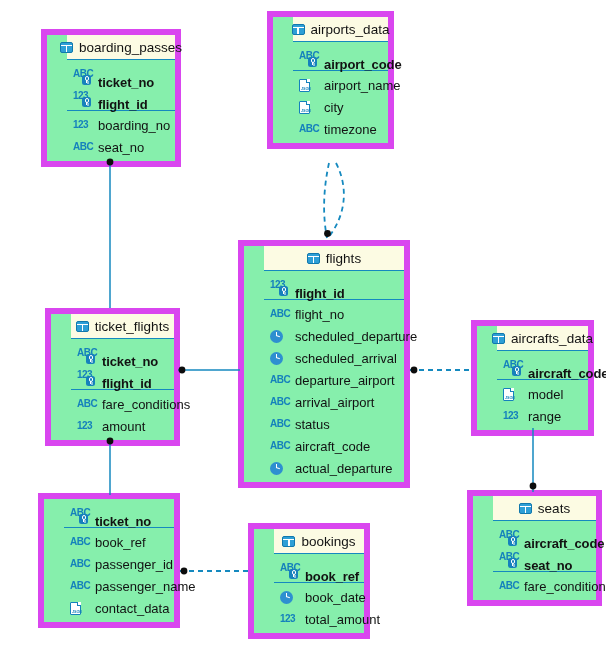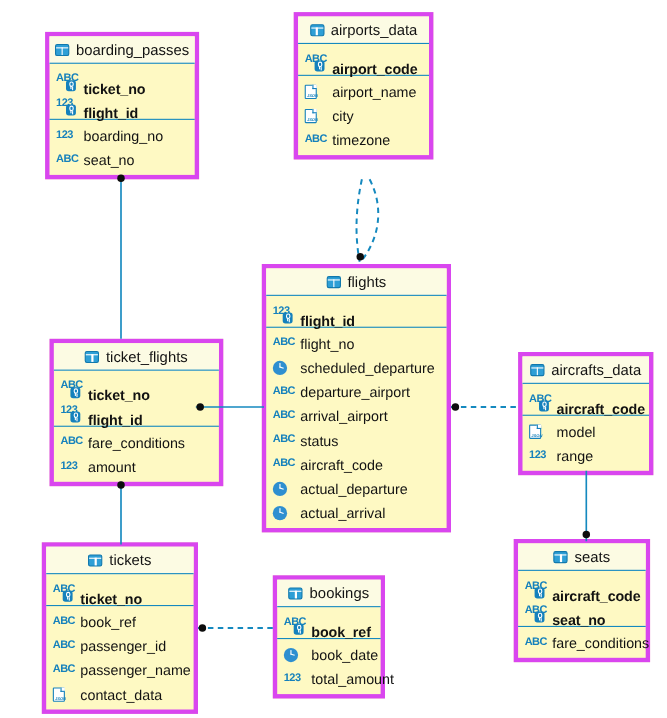--- a/index.html
+++ b/index.html
@@ -1,22 +1,22 @@
 <!DOCTYPE html>
 <html><head>
 <meta charset="utf-8">
 <style>
   html,body { margin:0; padding:0; background:#ffffff; }
   #canvas {
     position:relative; width:606px; height:653px; background:#ffffff;
     font-family:"Liberation Sans", sans-serif; overflow:hidden;
   }
   .tbl {
-    position:absolute; box-sizing:border-box; background:#fef9c3;
-    border:4px solid #d946ef; z-index:2;
+    position:absolute; box-sizing:border-box; background:#86efac;
+    border:6px solid #d946ef; z-index:2;padding-left:20px;
   }
   .hdr {
     height:24px; background:#fcfbe3; border-bottom:1px solid #1589bf;
     display:flex; align-items:center; justify-content:center; gap:6px;
     font-size:13.5px; color:#121212;
   }
   .sec { padding:3px 0; }
   .pksec { border-bottom:1px solid #1589bf; }
   .row {
     height:22px; display:flex; align-items:center; gap:6px; padding:0 6px;
@@ -56,25 +56,25 @@
   
   .tbl-icon { width:13px; height:11px; background:#2e9fd6; border:1px solid #1178ad; border-radius:2px;
         position:relative; display:inline-block; box-sizing:border-box; flex:none; }
   .tbl-icon::before { content:""; position:absolute; left:0; right:0; top:2.6px; height:1.4px; background:#fff; }
   .tbl-icon::after  { content:""; position:absolute; left:4.9px; width:1.4px; top:2.6px; bottom:0; background:#fff; }
 
   
   #t-boarding_passes { left:41px;  top:29px;  width:140px; }
   #t-airports_data   { left:267px; top:11px;  width:127px; }
   #t-flights         { left:238px; top:240px; width:172px; }
-  #t-ticket_flights  { left:45px;  top:308px; width:158px; }
+  #t-ticket_flights  { left:45px;  top:308px; width:135px; }
   #t-aircrafts_data  { left:471px; top:320px; width:123px;text-align:center; }
   #t-tickets         { left:38px;  top:493px; width:142px; }
-  #t-bookings        { left:248px; top:523px; width:102px; }
-  #t-seats           { left:467px; top:490px; width:124px; }
+  #t-bookings        { left:248px; top:523px; width:122px; }
+  #t-seats           { left:467px; top:490px; width:135px; }
 
   svg.rel-layer { position:absolute; left:0; top:0; z-index:3; pointer-events:none; }
   .rel { stroke:#1589bf; fill:none; }
   .rel.solid  { stroke-width:1.5; }
   .rel.dashed { stroke-width:1.8; stroke-dasharray:5 4; }
   .dot { fill:#0d0d0d; stroke:none; }
 </style>
 </head>
 <body>
 
@@ -175,20 +175,26 @@
         <span class="cname">flight_no</span>
       </div>
       <div class="row">
         <span class="typ">
             <i class="clock"></i>
           </span>
         <span class="cname">scheduled_departure</span>
       </div>
       <div class="row">
         <span class="typ">
+            <i class="clock"></i>
+          </span>
+        <span class="cname">scheduled_arrival</span>
+      </div>
+      <div class="row">
+        <span class="typ">
             <b class="abc">ABC</b>
           </span>
         <span class="cname">departure_airport</span>
       </div>
       <div class="row">
         <span class="typ">
             <b class="abc">ABC</b>
           </span>
         <span class="cname">arrival_airport</span>
       </div>
@@ -203,26 +209,20 @@
             <b class="abc">ABC</b>
           </span>
         <span class="cname">aircraft_code</span>
       </div>
       <div class="row">
         <span class="typ">
             <i class="clock"></i>
           </span>
         <span class="cname">actual_departure</span>
       </div>
-      <div class="row">
-        <span class="typ">
-            <i class="clock"></i>
-          </span>
-        <span class="cname">actual_arrival</span>
-      </div>
     </div>
   </div>
 
   <div class="tbl" id="t-ticket_flights">
     <div class="hdr">
       <span class="tbl-icon"></span>
       <span class="hdr-title">ticket_flights</span>
     </div>
     <div class="sec pksec">
       <div class="row pkrow">
@@ -280,24 +280,20 @@
       <div class="row">
         <span class="typ">
             <b class="abc">123</b>
           </span>
         <span class="cname">range</span>
       </div>
     </div>
   </div>
 
   <div class="tbl" id="t-tickets">
-    <div class="hdr">
-      <span class="tbl-icon"></span>
-      <span class="hdr-title">tickets</span>
-    </div>
     <div class="sec pksec">
       <div class="row pkrow">
         <span class="typ">
             <b class="abc">ABC</b>
             <i class="kb"></i>
           </span>
         <span class="cname">ticket_no</span>
       </div>
     </div>
     <div class="sec">

